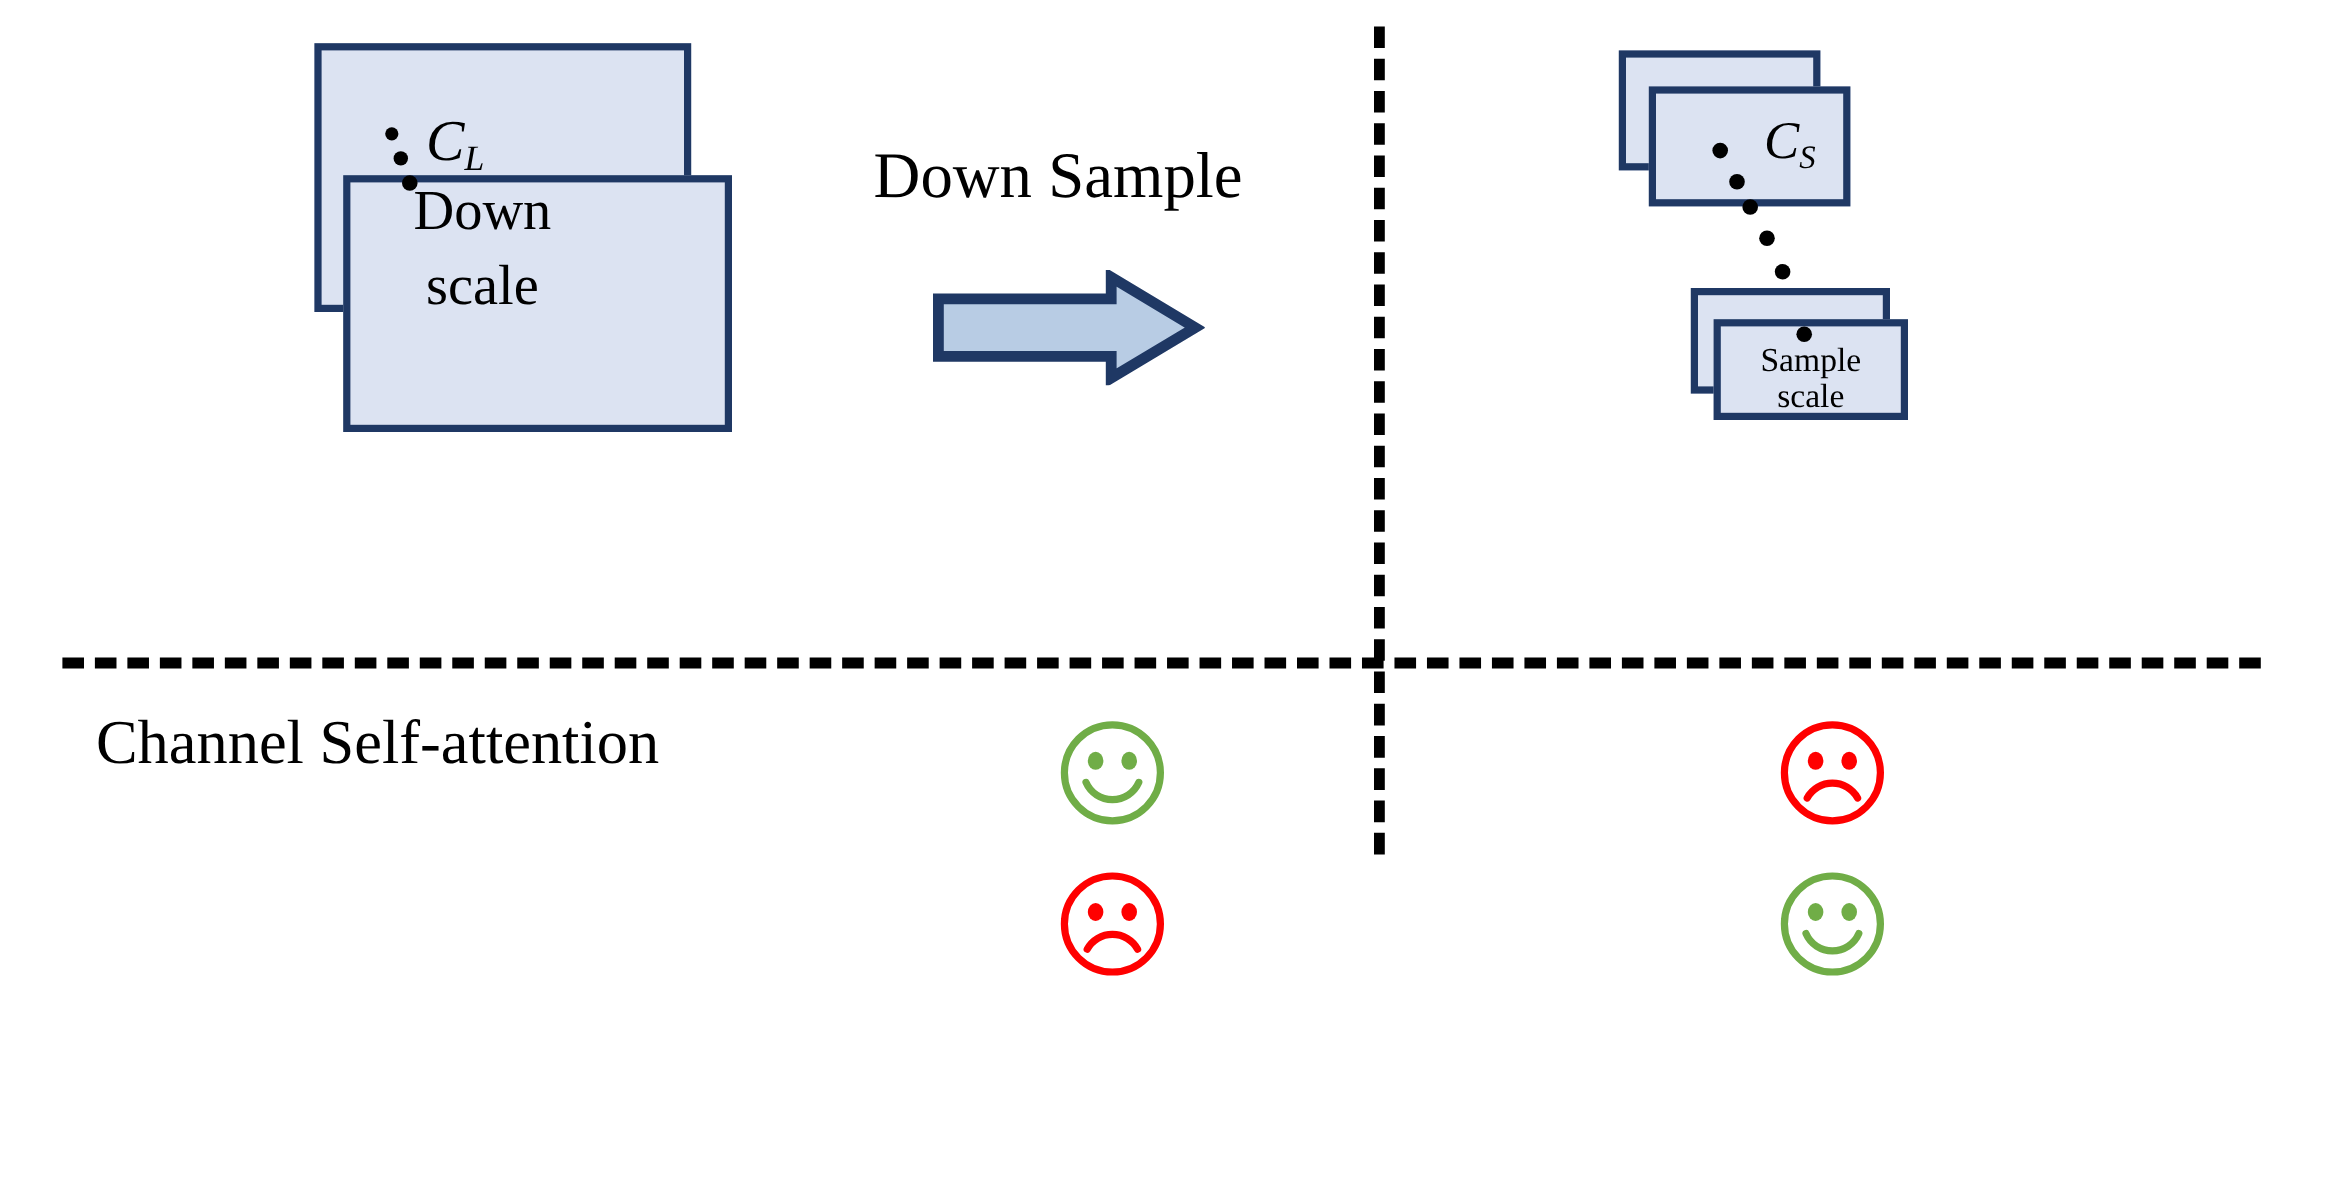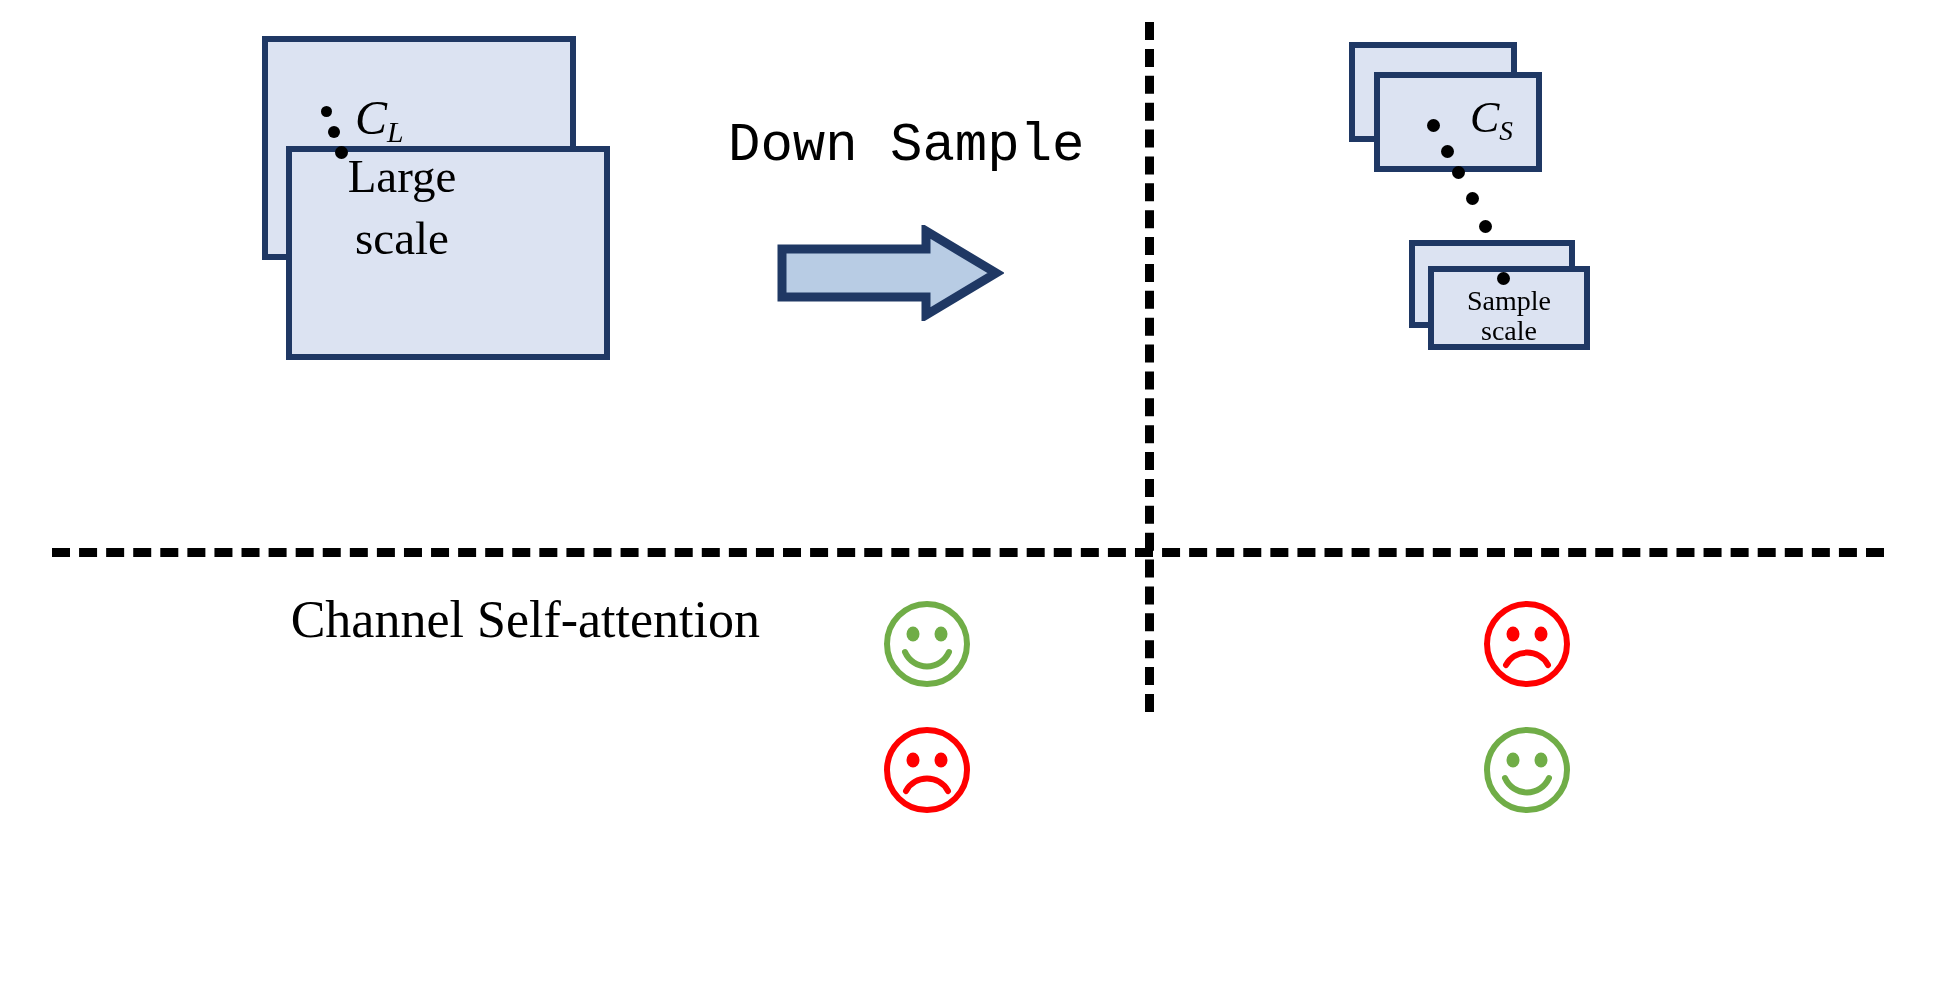--- a/index.html
+++ b/index.html
@@ -71,50 +71,49 @@
   .caption {
     position: absolute;
     color: #000000;
     white-space: nowrap;
     text-align: center;
   }
   .rowlabel {
     position: absolute;
     color: #000000;
     white-space: nowrap;
-    text-align: right;
+    text-align: left;
   }
 
   .face { position: absolute; }
 
   .downsample-text {
     position: absolute;
     white-space: nowrap;
     color: #000000;
-    font-family: Liberation Mono, monospace;
   }
 </style>
 </head>
 <body>
 
 <div id="stage">
 
   <div class="abs">
     <div class="fmap" style="left:262px; top:36px; width:314px; height:224px;"></div>
     <div class="fmap" style="left:286px; top:146px; width:324px; height:214px;"></div>
 
     <div class="dot" style="left:321px; top:106px; width:11px; height:11px;"></div>
     <div class="dot" style="left:328px; top:126px; width:12px; height:12px;"></div>
     <div class="dot" style="left:335px; top:146px; width:13px; height:13px;"></div>
 
     <div class="maplabel c-sym" style="left:355px; top:93px; font-size:48px;">
       <span>C</span><span class="c-sub">L</span>
     </div>
 
-    <div class="maplabel" style="left:287px; top:152px; width:230px; font-size:47px;">Large</div>
+    <div class="maplabel" style="left:287px; top:152px; width:230px; font-size:47px;">Down</div>
     <div class="maplabel" style="left:287px; top:214px; width:230px; font-size:47px;">scale</div>
   </div>
 
 
   <div class="downsample-text" style="left:728px; top:115px; font-size:54px;">Down Sample</div>
 
   <div class="arrow-wrap" style="left:776px; top:225px; width:228px; height:96px;">
     <svg width="228" height="96" viewBox="0 0 228 96">
       <polygon points="6,24 150,24 150,6 220,48 150,90 150,72 6,72" fill="#b8cce4" stroke="#1f3864" stroke-width="9" stroke-linejoin="miter"></polygon>
     </svg>

